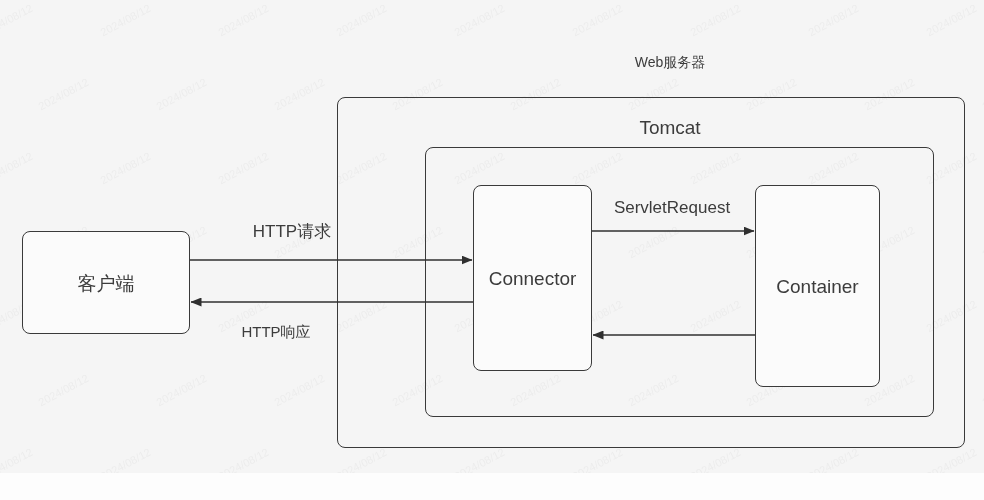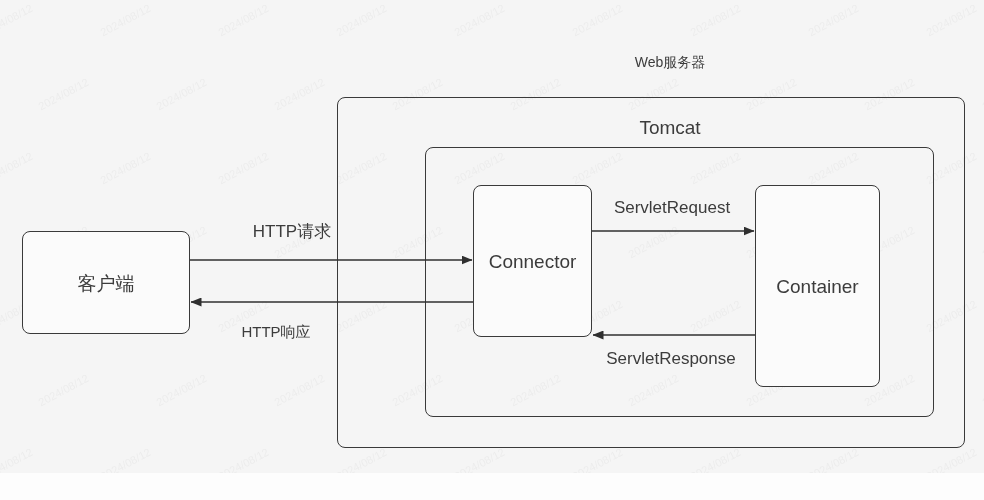--- a/index.html
+++ b/index.html
@@ -149,21 +149,21 @@
   <div class="box transparent" style="left:425px; top:147px; width:509px; height:270px;"></div>
 
   <div class="label center" style="left:670px; top:62px; font-size:14px;">Web服务器</div>
 
   <div class="label center" style="left:670px; top:127px; font-size:19px;">Tomcat</div>
 
   <div class="box" style="left:22px; top:231px; width:168px; height:103px;">
     <div class="box-title">客户端</div>
   </div>
 
-  <div class="box" style="left:473px; top:185px; width:119px; height:152px;">
+  <div class="box" style="left:473px; top:185px; width:119px; height:186px;">
     <div class="box-title">Connector</div>
   </div>
 
   <div class="box" style="left:755px; top:185px; width:125px; height:202px;">
     <div class="box-title">Container</div>
   </div>
 
   <svg id="svg-layer" viewBox="0 0 984 500" xmlns="http://www.w3.org/2000/svg">
     <defs>
       <marker id="arrowR" markerWidth="11" markerHeight="9" refX="10.5" refY="4.5" orient="auto" markerUnits="userSpaceOnUse">
@@ -182,16 +182,15 @@
 
     <line x1="755" y1="335" x2="593" y2="335" stroke="#2f2f2f" stroke-width="1.6" marker-end="url(#arrowL)"></line>
   </svg>
 
   <div class="label center" style="left:292px; top:231px; font-size:17px;">HTTP请求</div>
 
   <div class="label center" style="left:276px; top:331px; font-size:15px;">HTTP响应</div>
 
   <div class="label center" style="left:672px; top:207px; font-size:17px;text-align:right;">ServletRequest</div>
 
-  <div class="label center" style="left:671px; top:358px; font-size:17px;">ServletResponse</div>
 
   <div id="bottom-strip"></div>
 </div>
 
 </body></html>

